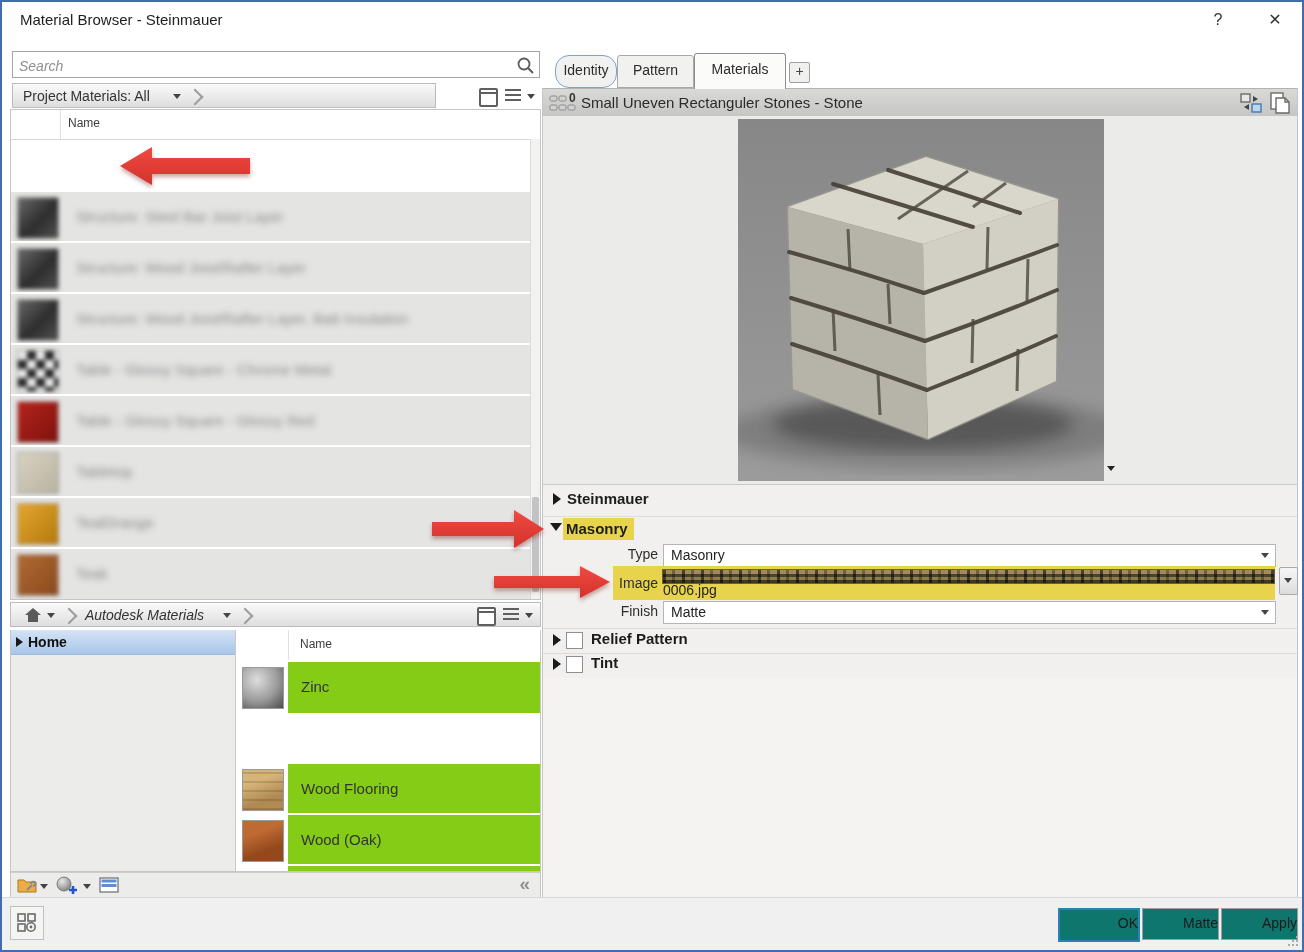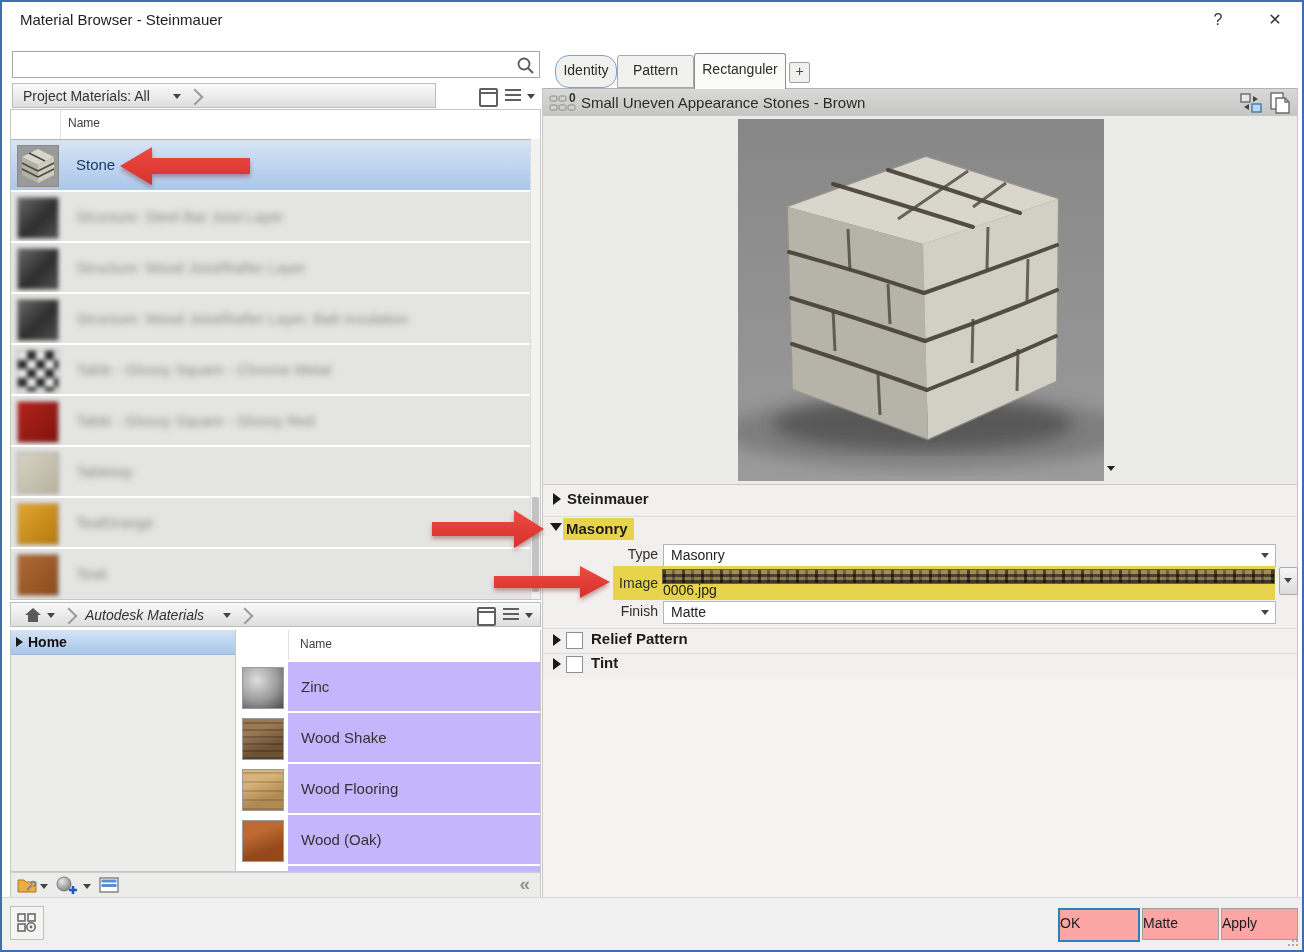--- a/index.html
+++ b/index.html
@@ -41,21 +41,21 @@
   .t-amber{background:linear-gradient(135deg,#e2a62e,#b5790f);}
   .t-brown{background:linear-gradient(135deg,#b06a33,#8a4a1e);}
   .scrolltrack{position:absolute;right:0;top:29px;bottom:0;width:9px;background:#f2f2f1;border-left:1px solid #dcdcdc;}
   .scrollthumb{position:absolute;left:1px;width:7px;background:#c3c3c3;border-radius:2px;}
   .lowerwrap{left:8px;top:628px;width:531px;height:242px;border:1px solid #c6c6c6;border-top:none;background:#fff;overflow:hidden;}
   .tree{position:absolute;left:0;top:0;width:224px;height:100%;background:#ececeb;border-right:1px solid #c9c9c9;}
   .treerow{position:absolute;left:0;right:0;top:0;height:24px;background:linear-gradient(#d5e3f5,#a9c6ea);border-bottom:1px solid #9db9dd;}
   .treerow .tri{position:absolute;left:5px;top:7px;width:0;height:0;border-left:7px solid #1a1a1a;border-top:5px solid transparent;border-bottom:5px solid transparent;}
   .treerow .tlabel{position:absolute;left:17px;top:4px;font-weight:bold;font-size:14px;color:#111;}
   .botlist{position:absolute;left:225px;top:0;width:306px;height:100%;background:#fff;}
-  .brow{position:absolute;left:0;width:306px;height:51px;background:#c4b5fd;border-top:2px solid #fff;}
+  .brow{position:absolute;left:0;width:306px;height:51px;background:#84cc16;border-top:2px solid #fff;}
   .brow .iconcell{position:absolute;left:0;top:0;width:52px;height:100%;background:#fff;}
   .brow .thumb{position:absolute;left:6px;top:5px;width:40px;height:40px;border:1px solid #9a9a9a;}
   .brow .rlabel{position:absolute;left:65px;top:16px;font-size:15px;color:#333;}
   .ltoolbar{left:8px;top:870px;width:531px;height:26px;background:#ececeb;border:1px solid #c6c6c6;border-top:1px solid #cdcdcd;}
   .collapse{position:absolute;right:10px;top:0px;font-size:19px;font-weight:bold;color:#8f8f8f;}
   
   .tab{position:absolute;height:31px;background:#f1f1f0;border:1px solid #a8a8a8;border-radius:3px 3px 0 0;text-align:center;font-size:14px;color:#2b2b2b;line-height:29px;}
   .tab.blue{border-color:#7aa3d4;}
   .tab.active{background:#fbfbfa;border-color:#8f8f8f;border-bottom:none;height:35px;z-index:5;line-height:31px;}
   .plustab{position:absolute;width:19px;height:19px;border:1px solid #a0a0a0;border-radius:2px;background:#f0f0ef;text-align:center;line-height:17px;font-size:14px;color:#444;}
@@ -77,37 +77,38 @@
   .imgband{position:absolute;background:#e8d44c;}
   .texstrip{position:absolute;height:13px;background:
      repeating-linear-gradient(90deg, rgba(0,0,0,.55) 0 3px, transparent 3px 9px, rgba(0,0,0,.3) 9px 12px, transparent 12px 19px),
      repeating-linear-gradient(0deg,#3e3826 0 3px,#8f7d4a 3px 6px,#4a422c 6px 9px,#a08c54 9px 13px);
      border:1px solid #6a5f35;}
   .sidebtn{position:absolute;width:17px;height:26px;background:linear-gradient(#f6f6f6,#dcdcdc);border:1px solid #aaa;border-radius:2px;}
   .checkbox{position:absolute;width:15px;height:15px;background:#fff;border:1px solid #8f8f8f;}
   .belowprops{position:absolute;left:0;top:590px;width:100%;height:219px;background:#f4f3f1;}
   
   .footer{left:0;top:895px;width:1300px;height:53px;background:#f0f0f0;border-top:1px solid #d8d8d8;}
-  .btn{position:absolute;top:10px;height:30px;background:#fca5a5;border:1px solid #9f9f9f;text-align:left;font-size:14px;color:#1a1a1a;line-height:28px;}
+  .btn{position:absolute;top:10px;height:30px;background:#0f766e;border:1px solid #9f9f9f;text-align:right;font-size:14px;color:#1a1a1a;line-height:28px;}
   .btn.focused{border:2px solid #2d7fb8;line-height:26px;}
   .footbtn{position:absolute;left:8px;top:8px;width:32px;height:32px;background:#f4f4f3;border:1px solid #c0c0c0;}
   .grip{position:absolute;right:4px;bottom:4px;width:10px;height:10px;}
   .grip i{position:absolute;width:2px;height:2px;background:#aaa;}
   .arrow-svg{position:absolute;filter:drop-shadow(0 3px 2px rgba(110,0,0,0.35));z-index:20;}
 </style>
 </head>
 <body>
 
 <div class="window">
 
   <div class="abs titlebar-text txt">Material Browser - Steinmauer</div>
   <div class="abs sysbtn" style="left:1203px;top:7px;">?</div>
   <div class="abs sysbtn" style="left:1260px;top:7px;">✕</div>
 
   <div class="abs searchbox">
+    <input placeholder="Search" style="">
     <svg class="abs" style="left:503px;top:4px;" width="19" height="19" viewBox="0 0 19 19">
       <circle cx="8" cy="8" r="5.5" fill="none" stroke="#5a5a5a" stroke-width="1.8"></circle>
       <line x1="12" y1="12" x2="17" y2="17" stroke="#5a5a5a" stroke-width="2"></line>
     </svg>
   </div>
 
   <div class="abs hdrbar" style="left:10px;top:81px;width:424px;">
     <span class="lbl">Project Materials: All</span>
     <span class="caret" style="left:160px;top:10px;"></span>
     <span class="chev" style="left:176px;top:7px;"></span>
@@ -119,30 +120,20 @@
       </span>
     <span class="caret" style="left:514px;top:10px;"></span>
   </div>
 
   <div class="abs toplist">
     <div class="colhead">
       <span class="vline"></span>
       <span class="nm">Name</span>
     </div>
 
-    <div class="mrow sel" style="top:29px;">
-      <svg class="thumb" viewBox="0 0 40 40">
-        <rect width="40" height="40" fill="#9a9a98"></rect>
-        <polygon points="20,3 36,11 20,19 4,11" fill="#d8d5cb"></polygon>
-        <polygon points="4,11 20,19 20,37 4,29" fill="#b3b0a6"></polygon>
-        <polygon points="20,19 36,11 36,29 20,37" fill="#cdcac0"></polygon>
-        <path d="M4,17 L20,25 M4,23 L20,31 M20,25 L36,17 M20,31 L36,23 M11,7 L27,15" stroke="#4a463c" stroke-width="1.4" fill="none"></path>
-      </svg>
-      <span class="rlabel">Stone</span>
-    </div>
 
     <div class="mrow redacted" style="top:80px;">
       <span class="thumb t-dark"></span>
       <span class="rlabel">Structure: Steel Bar Joist Layer</span>
     </div>
     <div class="mrow redacted" style="top:131px;">
       <span class="thumb t-dark"></span>
       <span class="rlabel">Structure: Wood Joist/Rafter Layer</span>
     </div>
     <div class="mrow redacted" style="top:182px;">
@@ -202,25 +193,20 @@
     </div>
     <div class="botlist">
       <div class="colhead" style="height:30px;">
         <span class="vline" style="left:52px;"></span>
         <span class="nm" style="left:64px;top:7px;">Name</span>
       </div>
       <div class="brow" style="top:30px;">
         <span class="iconcell"></span>
         <span class="thumb" style="background:radial-gradient(circle at 35% 30%, #dedede, #9a9a9a 55%, #545454 95%);"></span>
         <span class="rlabel">Zinc</span>
-      </div>
-      <div class="brow" style="top:81px;">
-        <span class="iconcell"></span>
-        <span class="thumb" style="background:linear-gradient(160deg,#9a7a55 30%,#6e5236 70%), repeating-linear-gradient(0deg,#0003 0 2px,transparent 2px 7px);background-blend-mode:multiply;"></span>
-        <span class="rlabel">Wood Shake</span>
       </div>
       <div class="brow" style="top:132px;">
         <span class="iconcell"></span>
         <span class="thumb" style="background:linear-gradient(160deg,#d6b478 30%,#b08a52 70%), repeating-linear-gradient(0deg,#0002 0 2px,transparent 2px 9px);background-blend-mode:multiply;"></span>
         <span class="rlabel">Wood Flooring</span>
       </div>
       <div class="brow" style="top:183px;">
         <span class="iconcell"></span>
         <span class="thumb" style="background:linear-gradient(160deg,#c06a33 30%,#94491c 70%);"></span>
         <span class="rlabel">Wood (Oak)</span>
@@ -252,35 +238,35 @@
     <svg class="abs" style="left:88px;top:4px;" width="20" height="16" viewBox="0 0 20 16">
       <rect x="1" y="1" width="18" height="14" fill="#fff" stroke="#6b6b6b" stroke-width="1.2"></rect>
       <rect x="2.5" y="2.5" width="15" height="3" fill="#5b8fd4"></rect>
       <rect x="2.5" y="7" width="15" height="3" fill="#5b8fd4"></rect>
     </svg>
     <span class="collapse">«</span>
   </div>
 
   <div class="tab blue" style="left:553px;top:53px;width:60px;border-radius:14px;">Identity</div>
   <div class="tab" style="left:615px;top:53px;width:75px;">Pattern</div>
-  <div class="tab active" style="left:692px;top:51px;width:90px;">Rectanguler</div>
+  <div class="tab active" style="left:692px;top:51px;width:90px;">Materials</div>
   <div class="plustab" style="left:787px;top:60px;">+</div>
 
   <div class="abs rpanel">
 
     <div class="assethdr">
       <svg class="abs" style="left:6px;top:4px;" width="30" height="20" viewBox="0 0 30 20">
         <rect x="1" y="3" width="7" height="5" rx="1.5" fill="#d2d2d2" stroke="#8a8a8a"></rect>
         <rect x="10" y="3" width="7" height="5" rx="1.5" fill="#d2d2d2" stroke="#8a8a8a"></rect>
         <rect x="1" y="12" width="7" height="5" rx="1.5" fill="#d2d2d2" stroke="#8a8a8a"></rect>
         <rect x="10" y="12" width="7" height="5" rx="1.5" fill="#d2d2d2" stroke="#8a8a8a"></rect>
         <rect x="19" y="12" width="7" height="5" rx="1.5" fill="#d2d2d2" stroke="#8a8a8a"></rect>
       </svg>
       <span class="abs" style="left:26px;top:2px;font-size:12px;font-weight:bold;color:#333;">0</span>
-      <span class="aname">Small Uneven Appearance Stones - Brown</span>
+      <span class="aname">Small Uneven Rectanguler Stones - Stone</span>
       <svg class="abs" style="left:696px;top:3px;" width="24" height="22" viewBox="0 0 24 22">
         <rect x="2" y="2" width="9" height="8" fill="#e8e8e8" stroke="#6b6b6b" stroke-width="1.4"></rect>
         <rect x="13" y="12" width="9" height="8" fill="#bcd6ec" stroke="#3d7ab5" stroke-width="1.4"></rect>
         <path d="M14 4 l5 3 l-5 3" fill="#444"></path>
         <path d="M10 18 l-5 -3 l5 -3" fill="#444"></path>
       </svg>
       <svg class="abs" style="left:726px;top:2px;" width="22" height="24" viewBox="0 0 22 24">
         <rect x="2" y="2" width="12" height="16" fill="#fff" stroke="#6b6b6b" stroke-width="1.4"></rect>
         <path d="M7 7 h9 l4 4 v11 h-13 z" fill="#fff" stroke="#6b6b6b" stroke-width="1.4"></path>
         <path d="M16 7 v4 h4" fill="none" stroke="#6b6b6b" stroke-width="1.4"></path>

